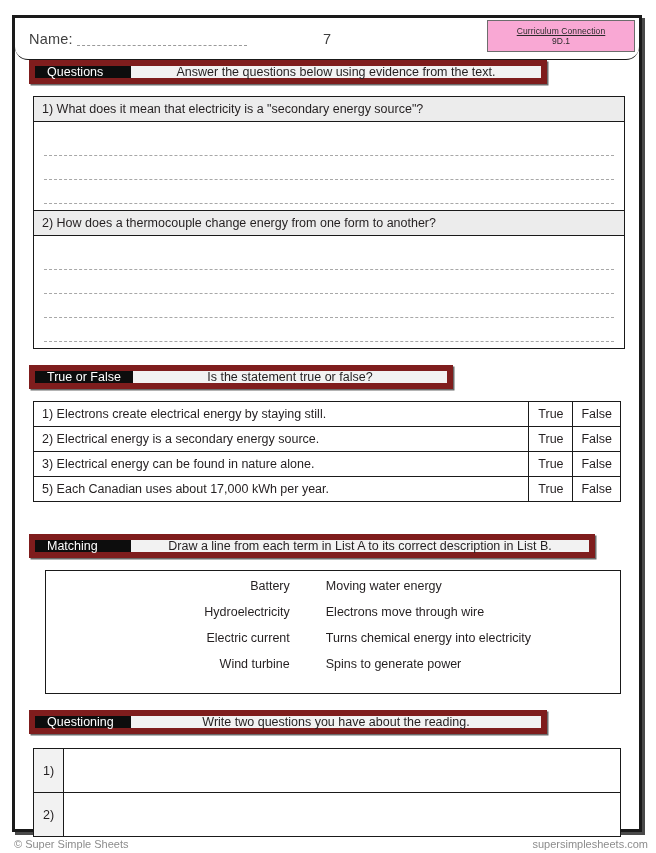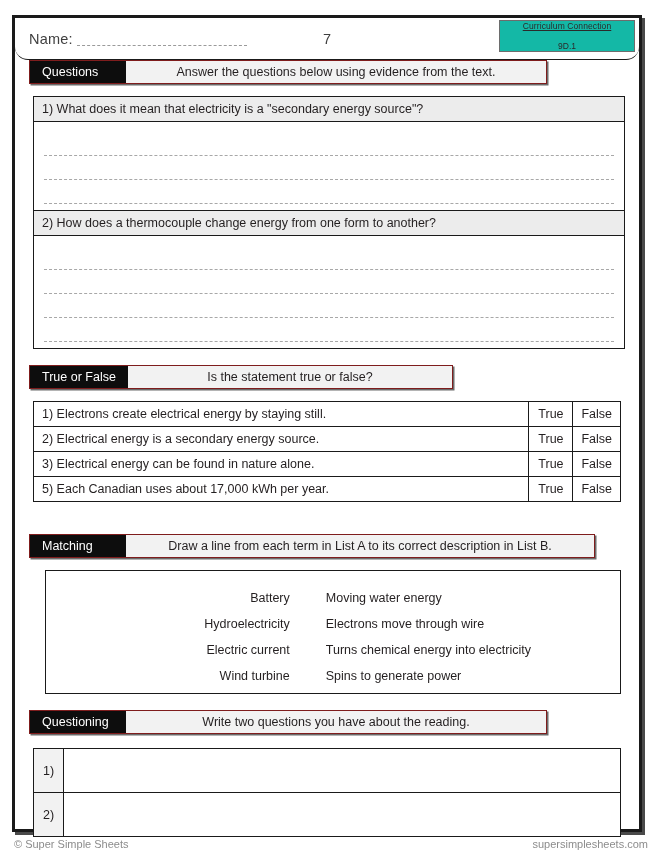--- a/index.html
+++ b/index.html
@@ -55,47 +55,47 @@
   .page-number {
     position: absolute;
     left: 50%;
     transform: translateX(-50%);
     font-size: 14.5px;
     color: #3f3f3f;
   }
   .curriculum-box {
     position: absolute;
     right: 4px; top: 2px;
-    width: 136px; height: 32px;
-    background: #14b8a6;
+    width: 148px; height: 32px;
+    background: #f9a8d4;
     border: 1px solid #6d6d6d;
     display: flex;
     flex-direction: column;
     align-items: center;
-    justify-content: space-between;
+    justify-content: center;
     line-height: 1.18;
   }
   .curriculum-title {
     font-size: 8.5px;
     color: #2b2b2b;
     text-decoration: underline;
     letter-spacing: .1px;
   }
   .curriculum-code {
     font-size: 8.5px;
     color: #2b2b2b;
   }
 
   
   .section-header {
     display: flex;
     align-items: stretch;
     height: 24px;
     margin: 0;
-    border: 1px solid #7f1d1d;
+    border: 6px solid #7f1d1d;
     box-shadow: 1.5px 1.5px 0 0 #6b6b6b;
     background: #0c4a6e;
   }
   .section-tab {
     background: #0d0d0d;
     color: #ffffff;
     font-size: 12.5px;
     display: flex;
     align-items: center;
     padding: 0 12px;
@@ -165,21 +165,21 @@
   
   .match-box {
     margin: 12px 18px 0 30px;
     border: 1px solid #1a1a1a;
     padding: 8px 0 10px 0;
     background: #ffffff;
     width: 576px;
   }
   .match-row {
     display: flex;
-    align-items: flex-end;
+    align-items: flex-start;
     height: 26px;
   }
   .match-a {
     width: 47%;
     text-align: right;
     padding-right: 26px;
     font-size: 12.5px;
     color: #231f20;
   }
   .match-b {

